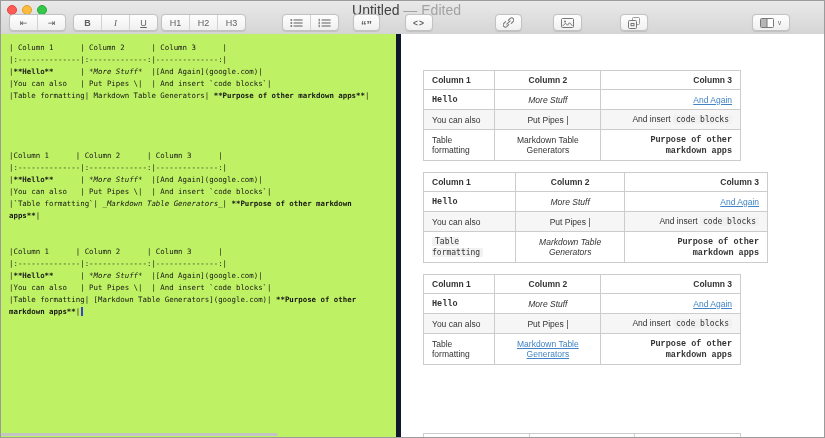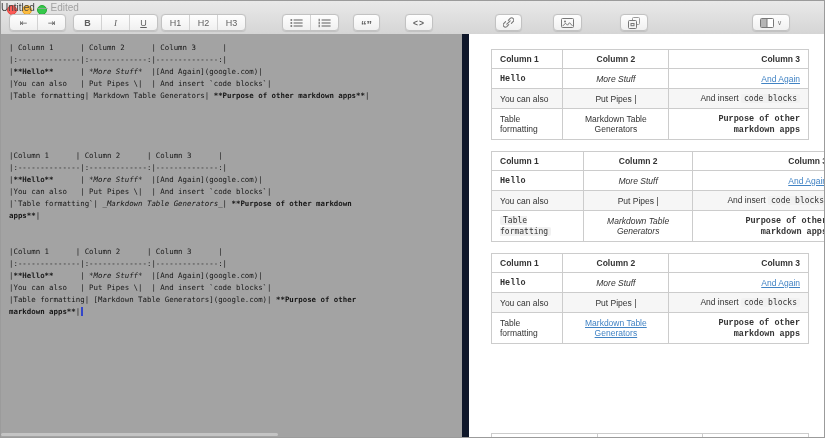--- a/index.html
+++ b/index.html
@@ -1,21 +1,21 @@
 <!DOCTYPE html>
 <html><head>
 <meta charset="utf-8">
 <style>
   html,body{margin:0;padding:0;background:#e8e8e8;}
   .window{position:relative;width:825px;height:438px;background:#fff;overflow:hidden;
     font-family:"Liberation Sans",sans-serif;box-sizing:border-box;border:1px solid #9b9b9b;}
   
   .titlebar{position:relative;height:33px;background:linear-gradient(#e9e9e9,#d5d5d5);
     border-bottom:1px solid #adadad;}
-  .title{position:absolute;top:1px;left:0;right:12px;text-align:left;font-size:10px;color:#424242;}
+  .title{position:absolute;top:1px;left:0;right:12px;text-align:center;font-size:14px;color:#424242;}
   .title .edited{color:#a2a2a2;}
   .tl{position:absolute;top:4px;width:10px;height:10px;border-radius:50%;box-sizing:border-box;}
   .tl.red{left:6px;background:#fc5b57;border:1px solid #e2463f;}
   .tl.yellow{left:21px;background:#fdbc40;border:1px solid #dfa123;}
   .tl.green{left:36px;background:#34c84a;border:1px solid #27aa35;}
   .btn,.seg{position:absolute;top:13px;height:17px;box-sizing:border-box;
     background:linear-gradient(#fefefe,#f0f0f0);border:1px solid #c2c2c2;border-radius:4px;
     box-shadow:0 .5px 1px rgba(0,0,0,.10);color:#5f5f5f;}
   .btn{display:inline-flex;align-items:center;justify-content:center;font-size:9px;padding:0 7px;}
   .seg{display:inline-flex;align-items:stretch;padding:0;}
@@ -24,31 +24,31 @@
   .seg .seg-btn:last-child{border-right:none;}
   .glyph-b{font-weight:bold;}
   .glyph-i{font-style:italic;font-family:"Liberation Serif",serif;}
   .glyph-u{text-decoration:underline;}
   .quote-glyph{font-size:11px;font-weight:bold;line-height:8px;padding-top:4px;}
   .code-glyph{letter-spacing:1px;font-weight:bold;font-size:8.5px;}
   .chev{font-size:7px;margin-left:3px;color:#7c7c7c;}
   .icon svg{display:block;}
   
   .content{position:absolute;top:33px;left:0;right:0;bottom:0;display:flex;}
-  .editor-pane{width:468px;background:#a3a3a3;border-right:7px solid #0f172a;
+  .editor-pane{width:400px;background:#bef264;border-right:5px solid #0f172a;
     position:relative;box-sizing:border-box;overflow:hidden;}
   .editor{padding:8px 0 0 8px;font-family:"DejaVu Sans Mono",monospace;font-size:7.4px;
     line-height:12px;color:#161616;white-space:pre;}
   .editor-line{height:12px;}
   .seg-b{font-weight:bold;}
   .seg-i{font-style:italic;}
   .caret{display:inline-block;width:2px;height:9px;background:#3346c9;vertical-align:middle;margin-left:1px;}
   .hscroll{position:absolute;left:0;bottom:1px;width:277px;height:3px;background:#c4c4c4;border-radius:1.5px;}
   .preview-pane{flex:1;background:#fff;position:relative;overflow:hidden;}
-  .preview{padding:15px 0 0 22px;}
+  .preview{padding:36px 0 0 22px;}
   table.md-table{border-collapse:collapse;margin:0 0 11px 0;font-size:8.5px;color:#333;table-layout:auto;}
   table.w-narrow{width:318px;}
   table.w-wide{width:345px;}
   .md-table th,.md-table td{border:1px solid #ccc;padding:4px 8px;line-height:10px;}
   .md-table th{font-weight:bold;background:#fff;}
   .md-table tbody tr:nth-child(2){background:#f6f6f6;}
   .cell-code{font-family:"DejaVu Sans Mono",monospace;font-size:8px;background:#f1f1f1;
     border-radius:2px;padding:0 3px;}
   a.mdlink{color:#4183c4;text-decoration:underline;cursor:pointer;}
   .b{font-weight:bold;font-family:Liberation Mono, monospace;}

